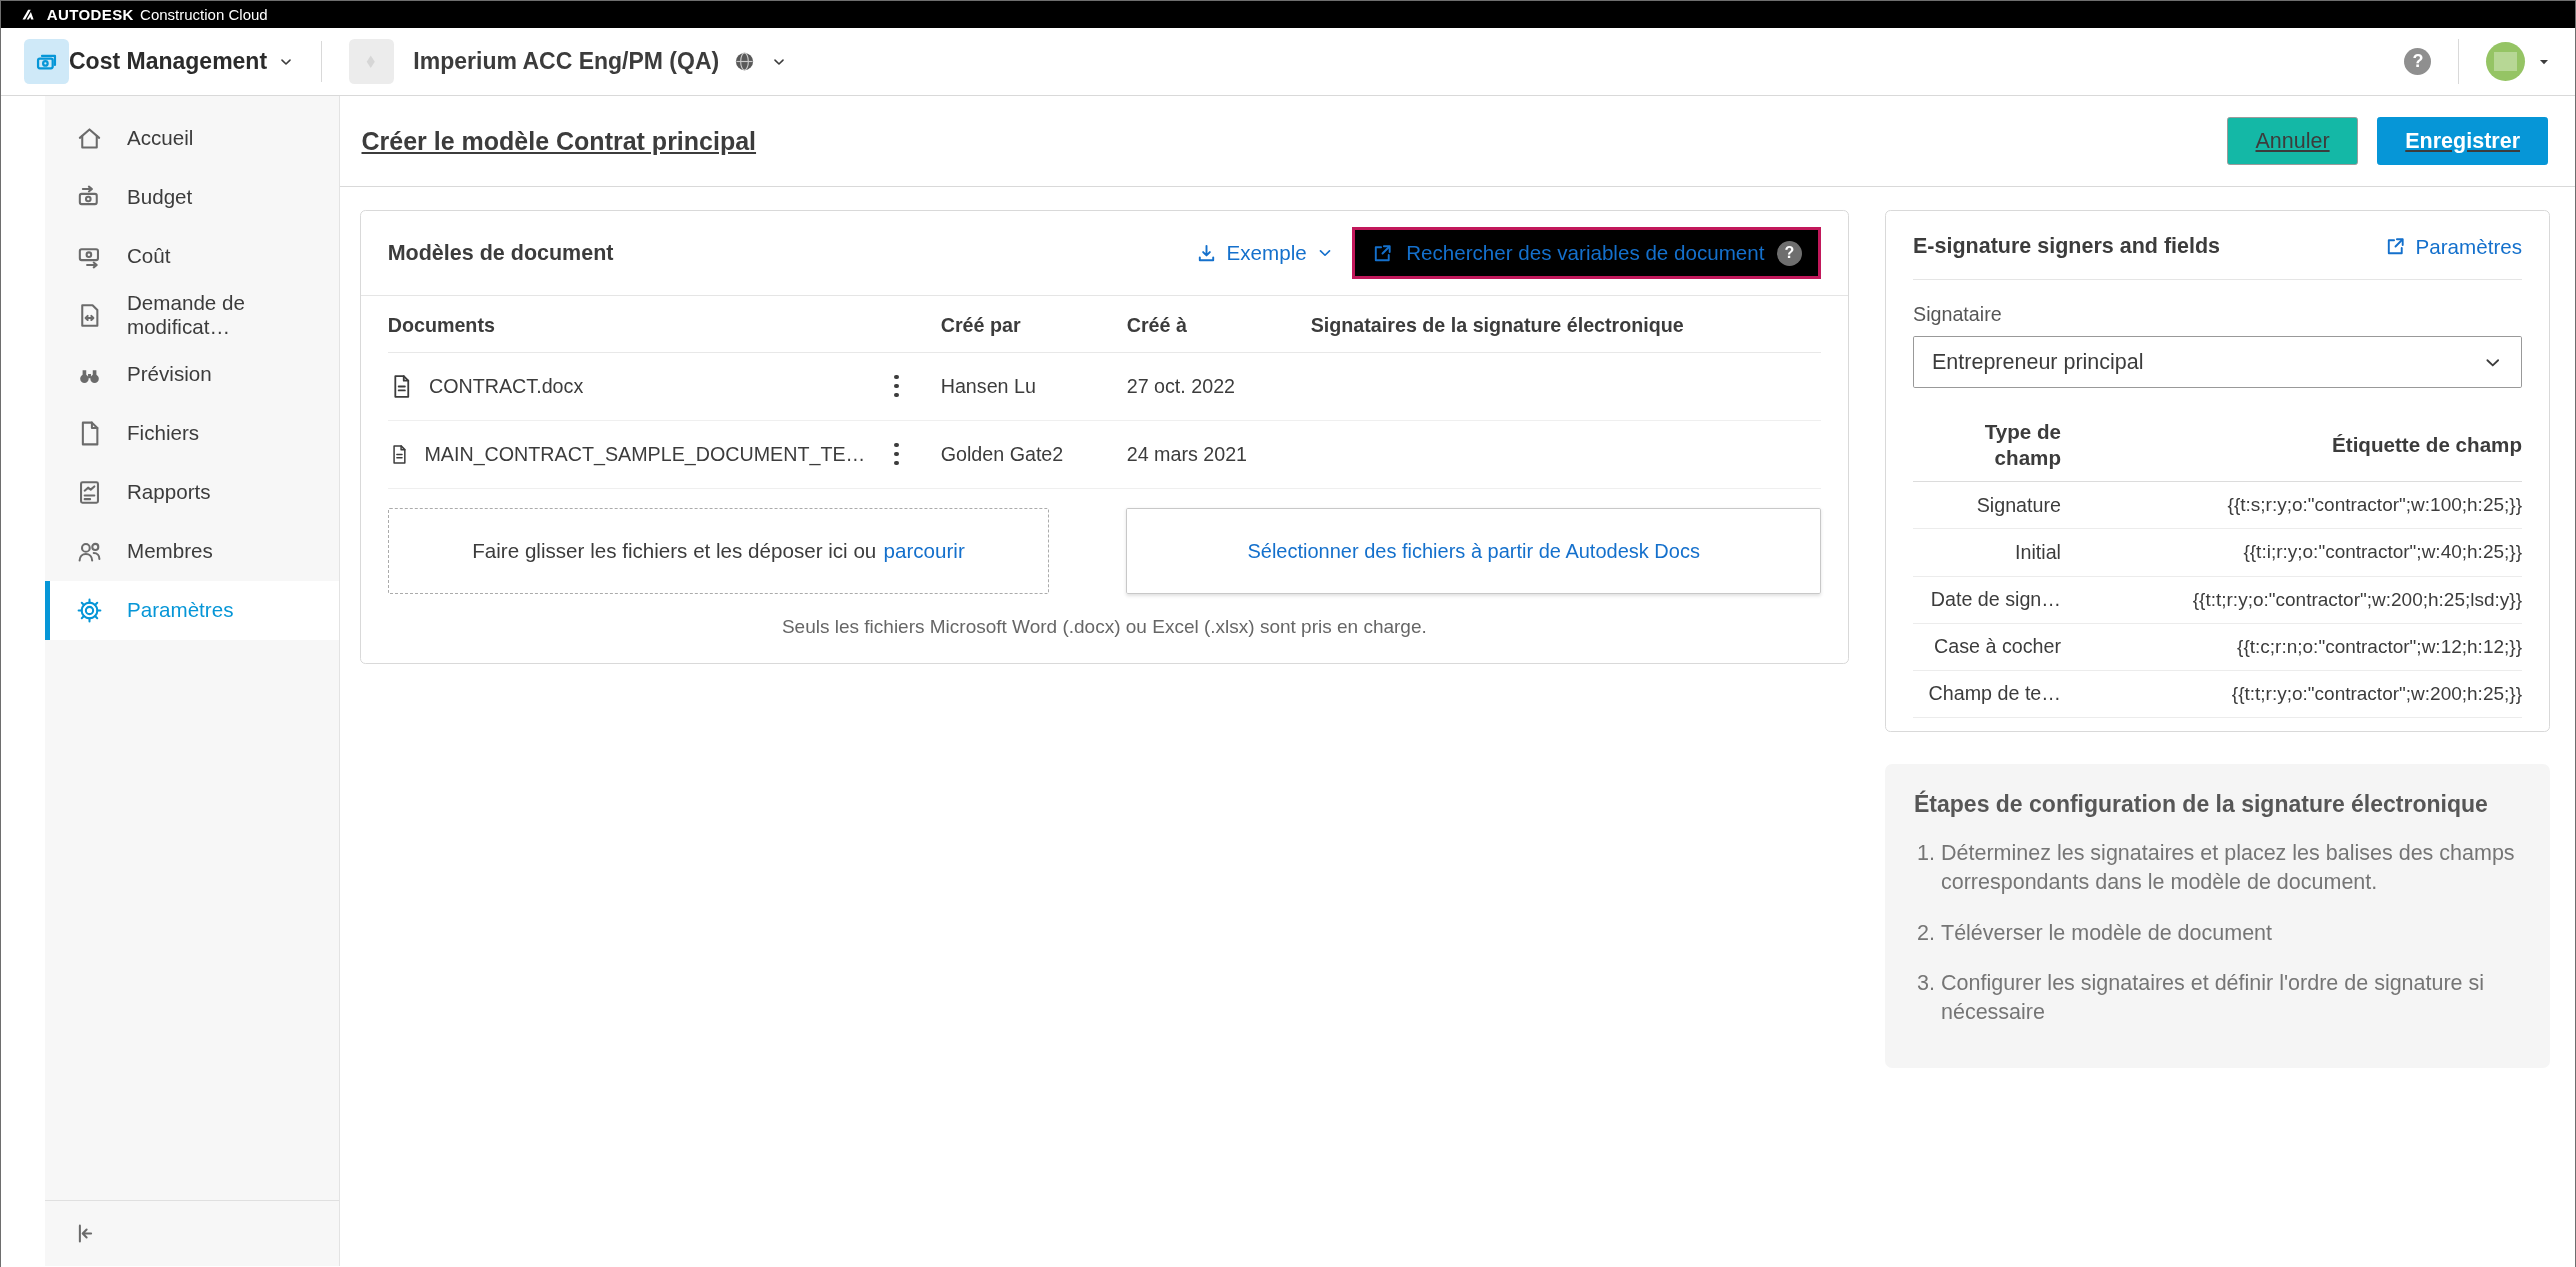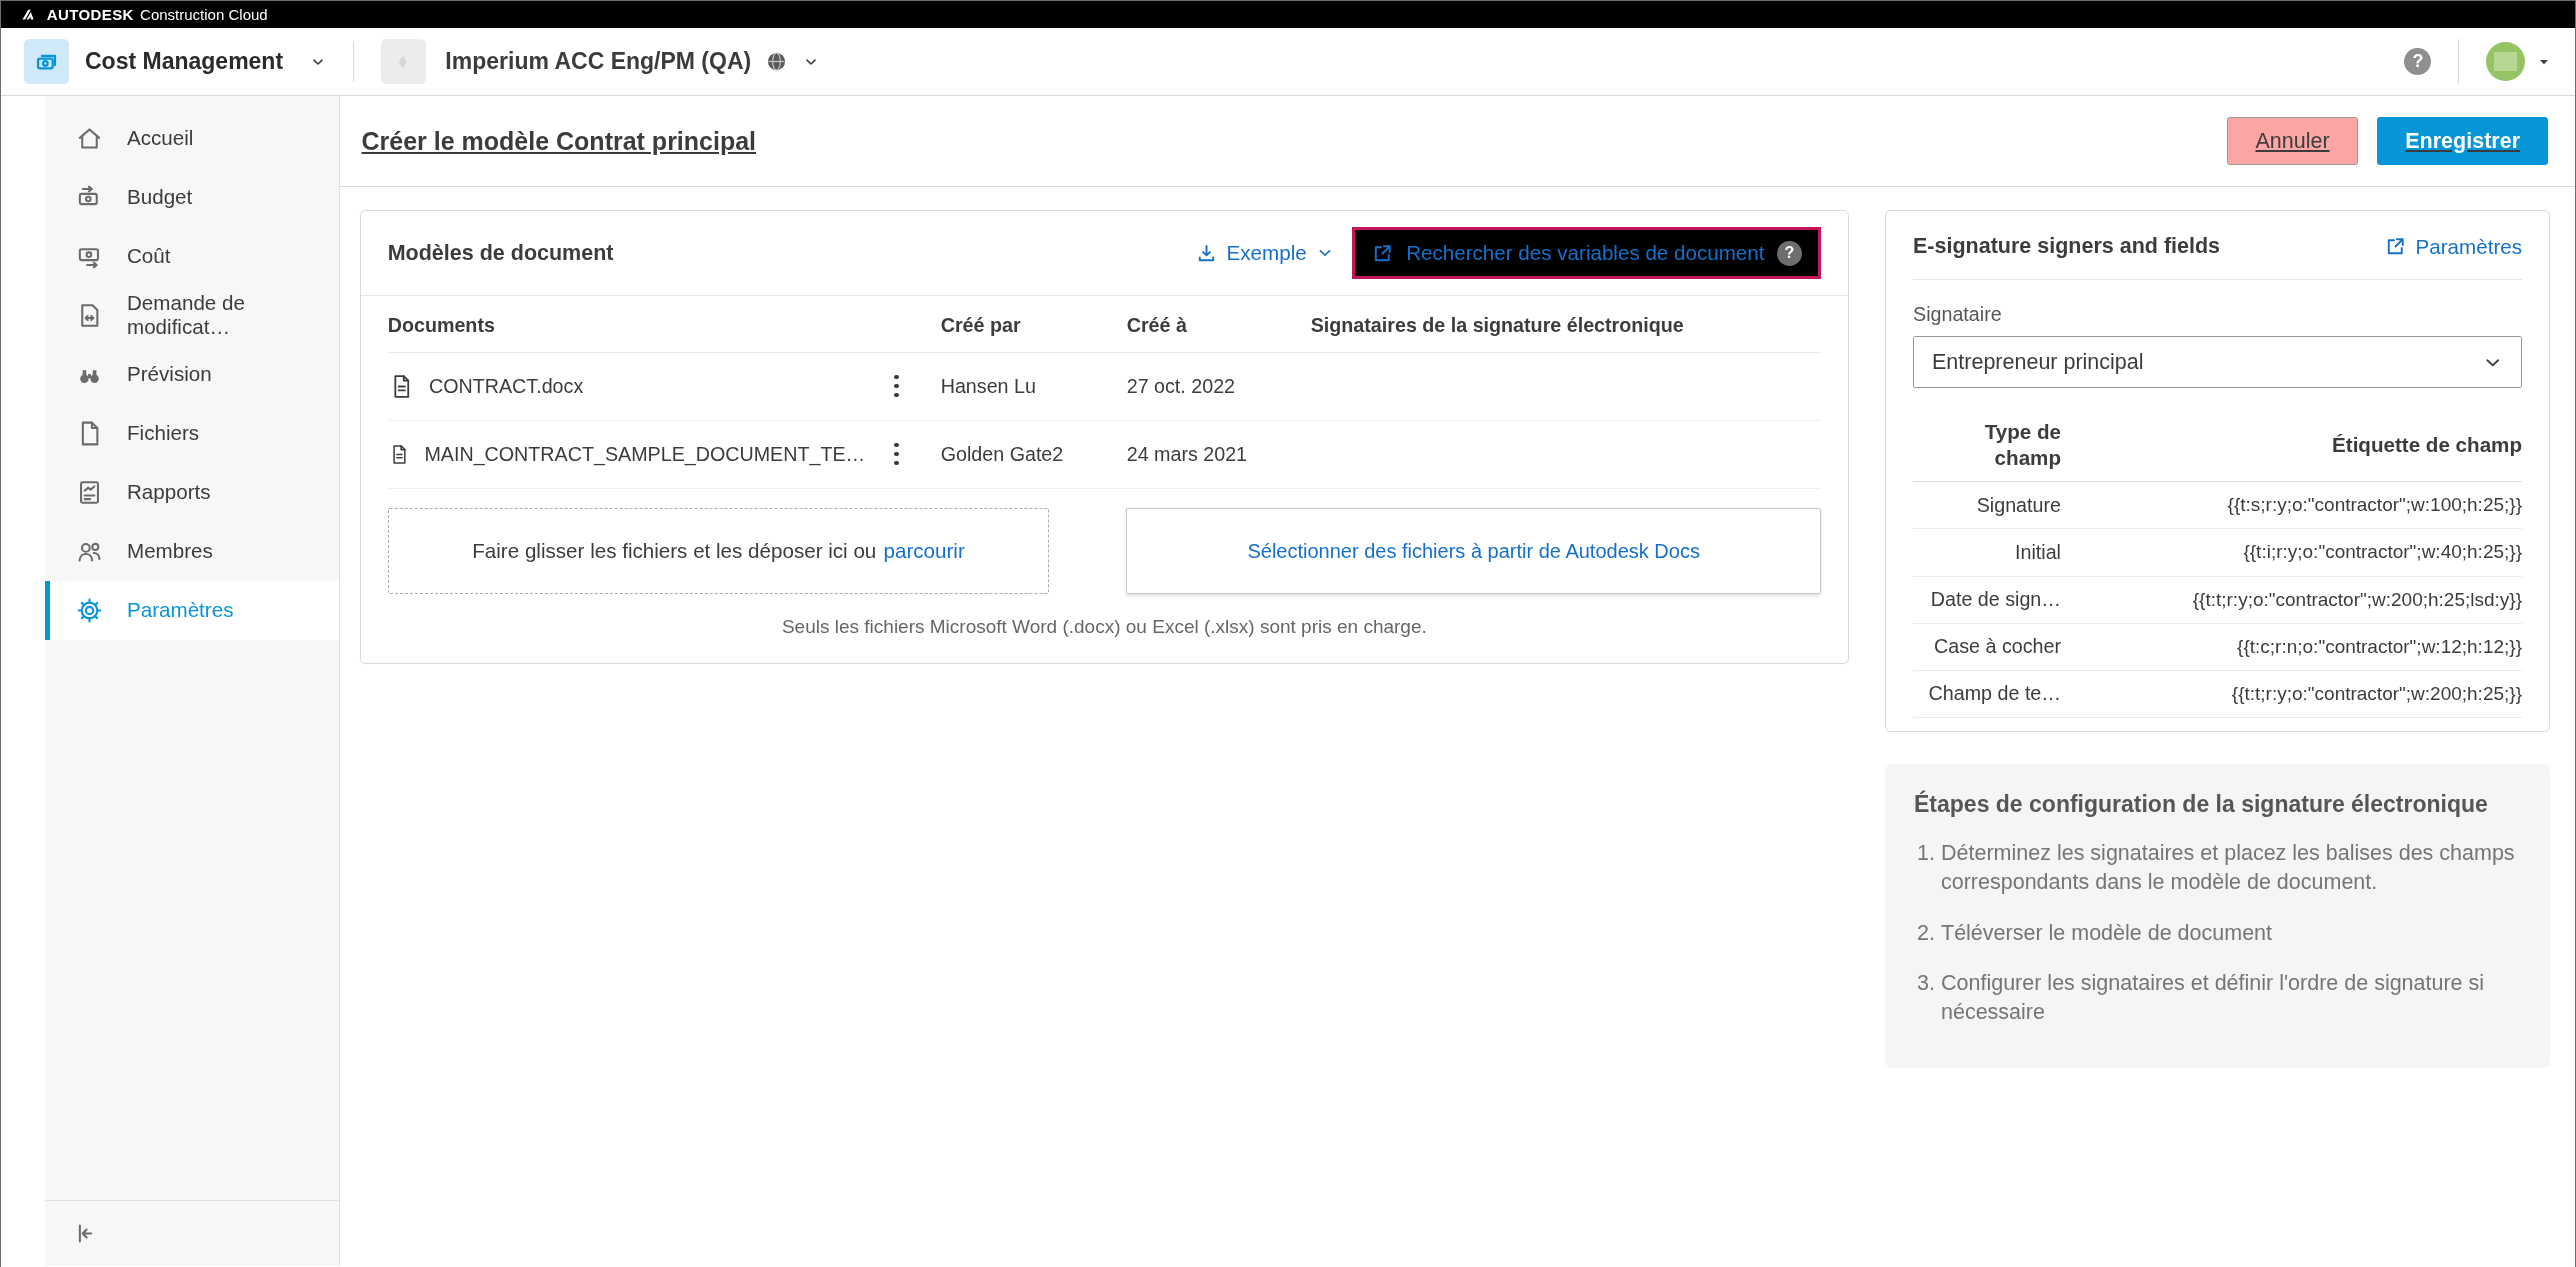--- a/index.html
+++ b/index.html
@@ -15,21 +15,21 @@
 svg { display: block; }
 
 
 .topbar { height: 27px; background: #000; display: flex; align-items: center; padding: 0 19.7px; color: #fff; }
 .adsk-mark { margin-right: 8px; }
 .brand-bold { font-size: 15px; font-weight: 700; letter-spacing: 0.4px; }
 .brand-regular { font-size: 15px; font-weight: 400; margin-left: 6.3px; }
 
 
 .appheader { height: 68px; background: #fff; border-bottom: 0.9px solid #d9d9d9; display: flex; align-items: center; padding: 0 23px; }
-.app-switch { display: flex; align-items: center; gap: 16px; cursor: pointer; }
+.app-switch { display: flex; align-items: center; gap: 0; cursor: pointer; }
 .app-tile { width: 45px; height: 45px; border-radius: 5.4px; background: #cfe9f8; display: flex; align-items: center; justify-content: center; }
 .app-name { font-size: 23px; font-weight: 700; color: #2b2b2b; }
 .caret { color: #3c3c3c; margin-left: 10.7px; }
 .vdiv { width: 0.9px; height: 41px; background: #d9d9d9; margin: 0 27px; }
 .project-select { display: flex; align-items: center; cursor: pointer; }
 .proj-thumb { width: 45px; height: 45px; border-radius: 5.4px; background: #ececec; display: flex; align-items: center; justify-content: center; }
 .proj-name { font-size: 23px; font-weight: 700; margin: 0 14.3px 0 19.7px; }
 .globe { margin-right: 3.6px; }
 .header-right { margin-left: auto; display: flex; align-items: center; }
 .help-circle { width: 27px; height: 27px; border-radius: 50%; background: #8f8f8f; color: #fff; font-size: 18px; font-weight: 700; display: flex; align-items: center; justify-content: center; cursor: pointer; }
@@ -49,21 +49,21 @@
 .nav-item.active::before { content: ""; position: absolute; left: 0; top: 0; bottom: 0; width: 4.5px; background: #0696d7; }
 .sidebar-bottom { margin-top: auto; border-top: 0.9px solid #e0e0e0; height: 66px; display: flex; align-items: center; padding-left: 27px; }
 .collapse-btn { color: #6b6b6b; cursor: pointer; }
 
 
 .main { flex: 1; display: flex; flex-direction: column; background: #fff; min-width: 0; }
 .page-header { height: 91px; border-bottom: 0.9px solid #d9d9d9; display: flex; align-items: center; padding: 0 27px 0 21.5px; flex: none; text-decoration: underline; }
 .page-title { font-size: 25px; font-weight: 700; }
 .header-actions { margin-left: auto; display: flex; align-items: center; }
 .btn { height: 48px; border-radius: 2.7px; font-size: 21.5px; padding: 0 27px; display: flex; align-items: center; justify-content: center; cursor: pointer; font-family: inherit; }
-.btn-secondary { background: #fca5a5; border: 0.9px solid #9b9b9b; color: #3c3c3c; margin-right: 19.7px; }
+.btn-secondary { background: #14b8a6; border: 0.9px solid #9b9b9b; color: #3c3c3c; margin-right: 19.7px; }
 .btn-primary { background: #0696d7; border: 0.9px solid #0696d7; color: #fff; font-weight: 700; }
 
 .content { flex: 1; display: flex; gap: 36px; padding: 23px 25px 0 19.7px; align-items: flex-start; }
 .card { background: #fff; border: 0.9px solid #d9d9d9; border-radius: 5.4px; }
 
 
 .tmpl-card { flex: 1; min-width: 0; }
 .tmpl-header { display: flex; align-items: center; padding: 16px 27px; border-bottom: 0.9px solid #e5e5e5; min-height: 72px; }
 .tmpl-title { font-size: 21.5px; font-weight: 700; }
 .tmpl-actions { margin-left: auto; display: flex; align-items: center; }

